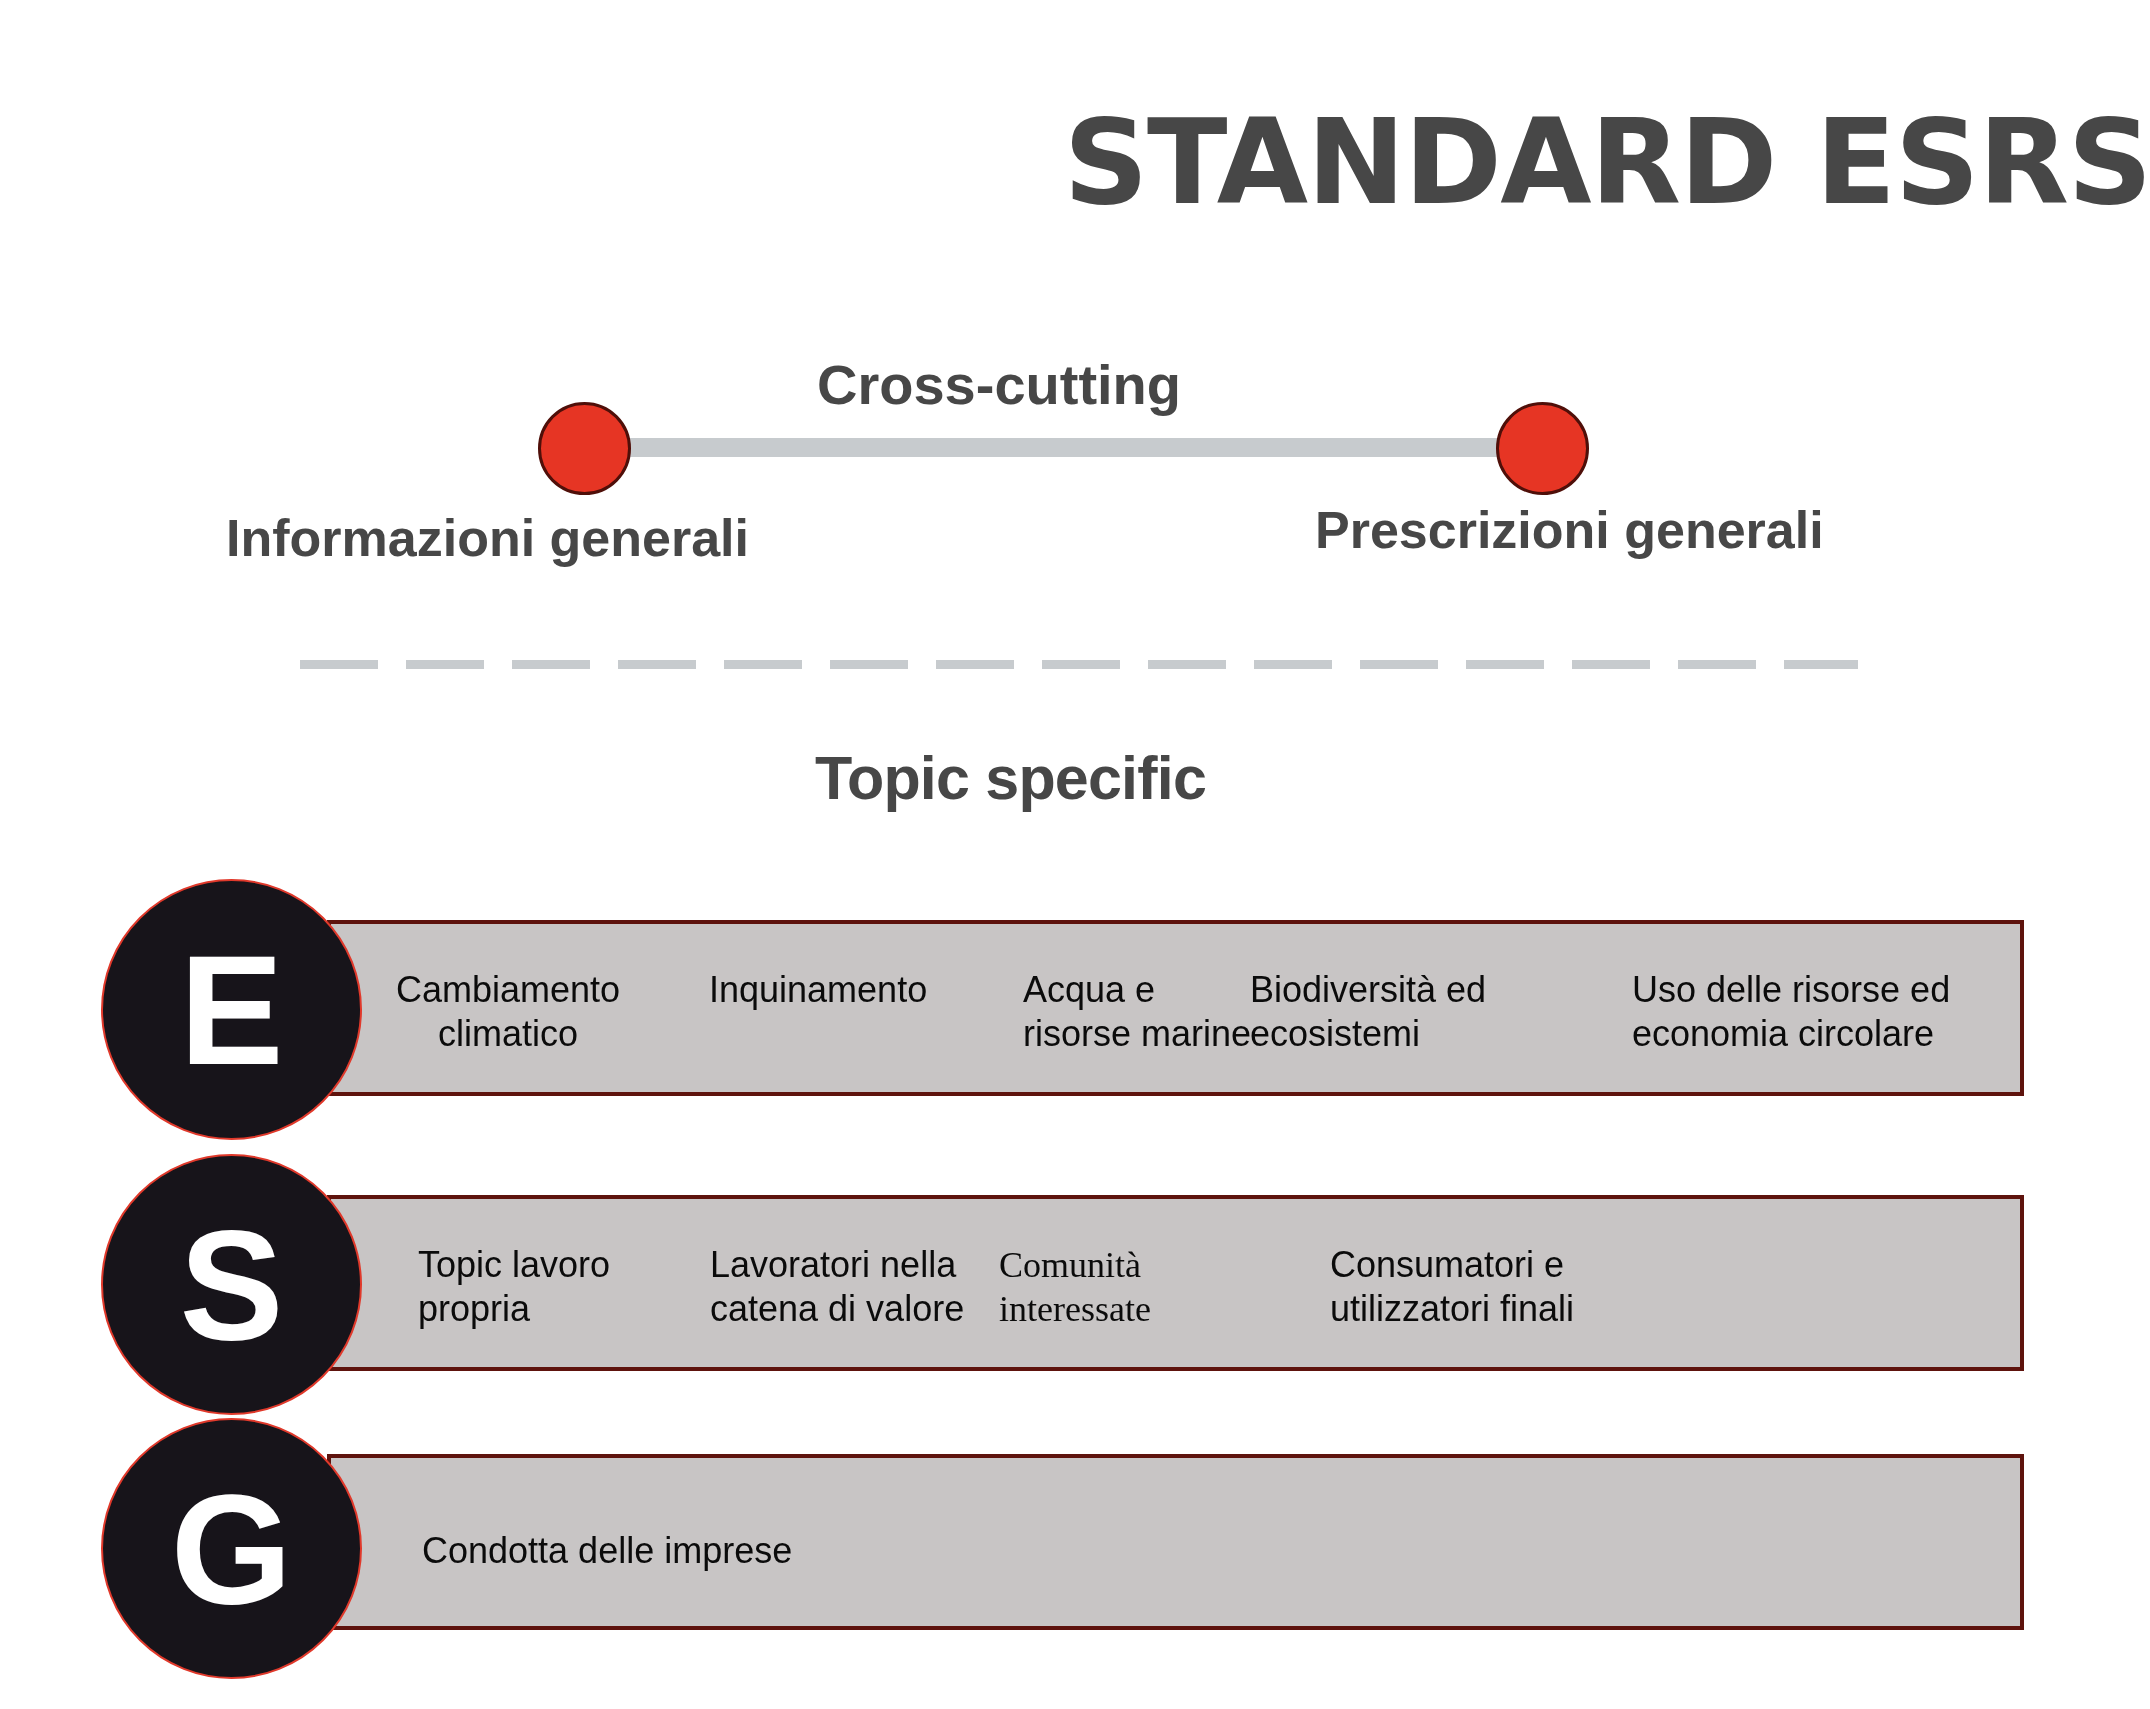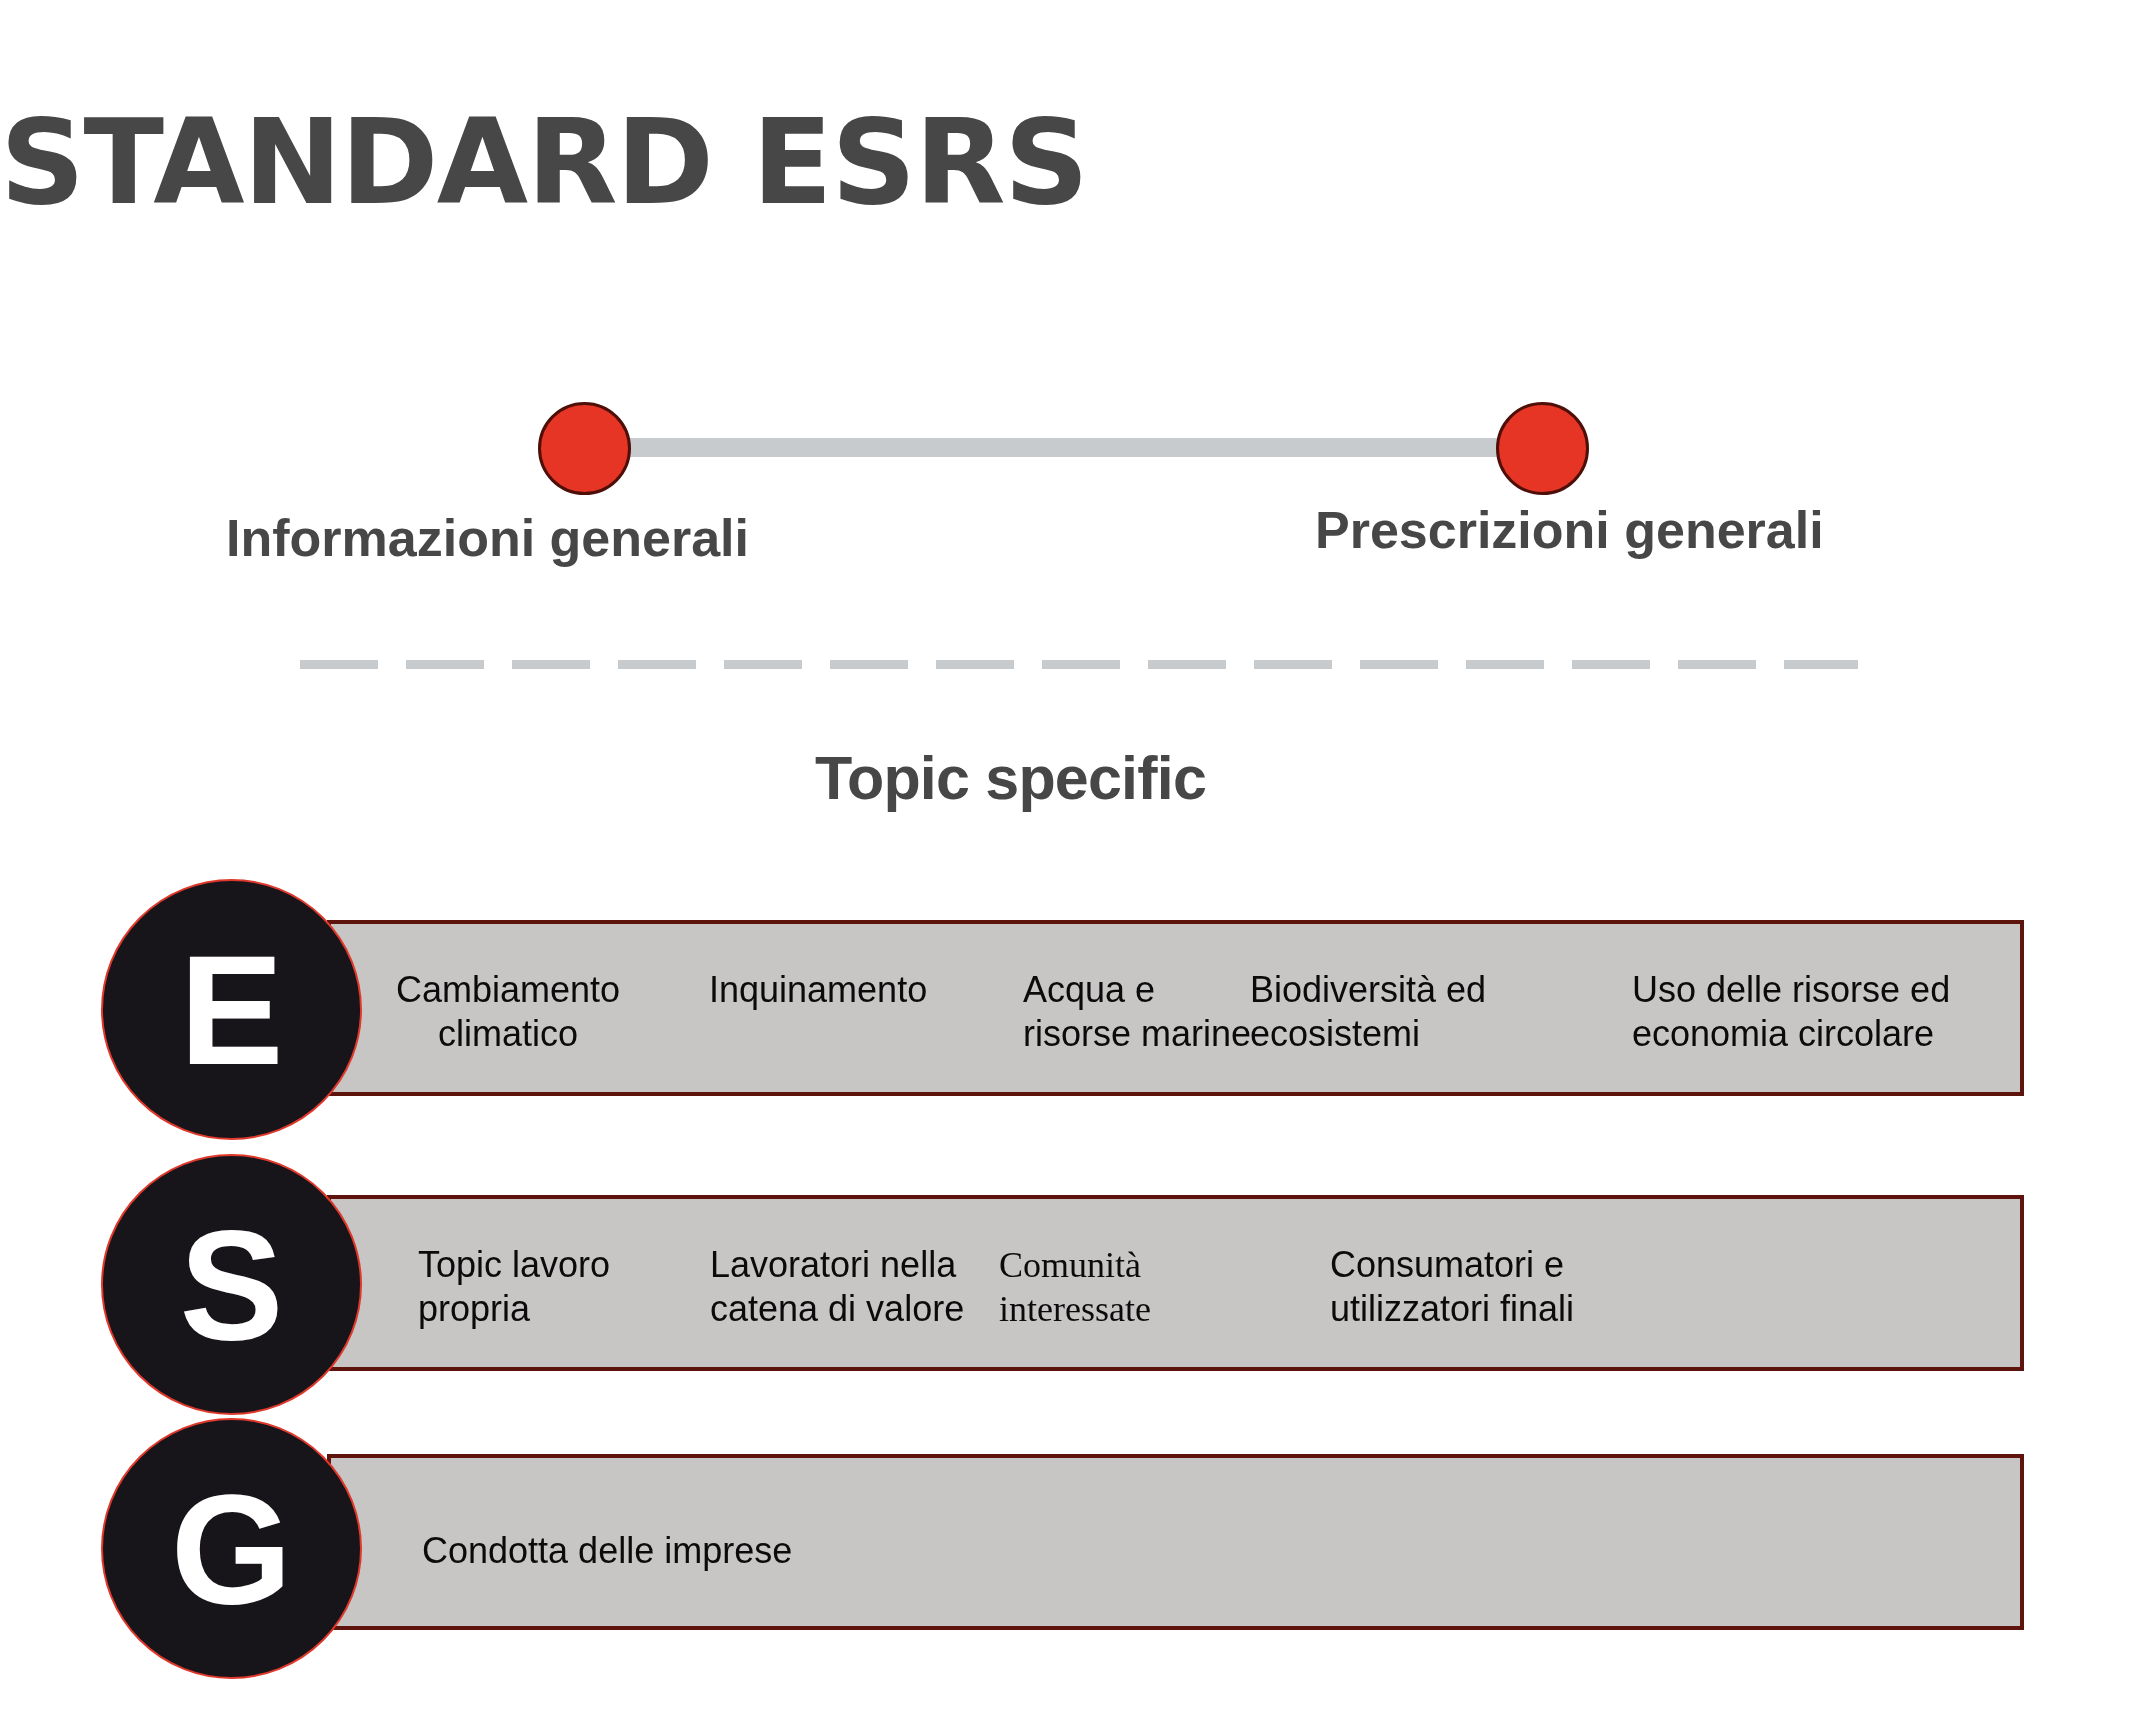--- a/index.html
+++ b/index.html
@@ -13,21 +13,21 @@
     --circle-ring:#e0392b;
     --item-text:#0b0b0b;
   }
   html,body{margin:0;padding:0;background:#ffffff;}
   .canvas{
     position:relative;width:2151px;height:1710px;background:#ffffff;overflow:hidden;
     font-family:"Liberation Sans","DejaVu Sans",sans-serif;
   }
   .page-title{
     position:absolute;left:0;right:0;top:103px;margin:0;
-    text-align:left;font-family:"DejaVu Sans","Liberation Sans",sans-serif;
+    text-align:right;font-family:"DejaVu Sans","Liberation Sans",sans-serif;
     font-weight:900;font-size:118px;line-height:1;letter-spacing:-1.5px;
     color:var(--heading);
   }
   .cc-label{
     position:absolute;left:817px;top:357px;
     font-weight:bold;font-size:56px;line-height:1;color:var(--heading);
     white-space:nowrap;
   }
   .connector{
     position:absolute;left:584px;top:438px;width:958px;height:19px;
@@ -92,20 +92,21 @@
   .s4{left:1330px;width:334px;}
   .g1{left:422px;width:912px;top:1529px;}
 </style>
 </head>
 <body>
 
 <div class="canvas">
 
   <h1 class="page-title">STANDARD ESRS</h1>
 
+  <div class="cc-label">Cross-cutting</div>
   <div class="connector"></div>
   <div class="node node-left"></div>
   <div class="node node-right"></div>
   <div class="node-label node-label-left">Informazioni generali</div>
   <div class="node-label node-label-right">Prescrizioni generali</div>
 
   <div class="dashed-divider"></div>
 
   <div class="ts-label">Topic specific</div>
 

